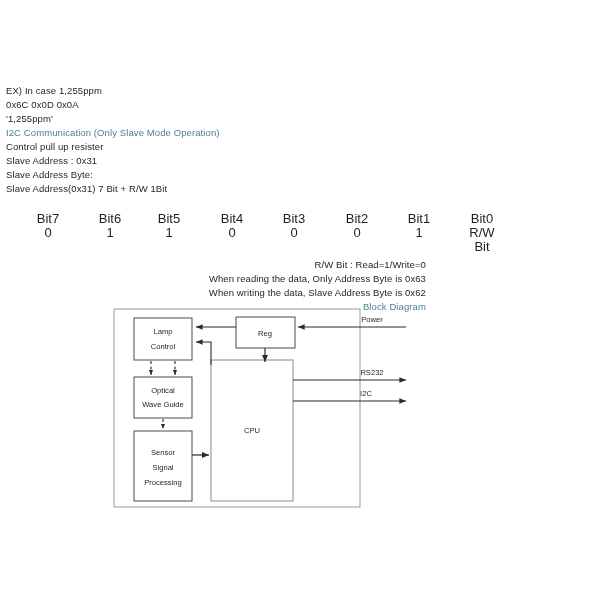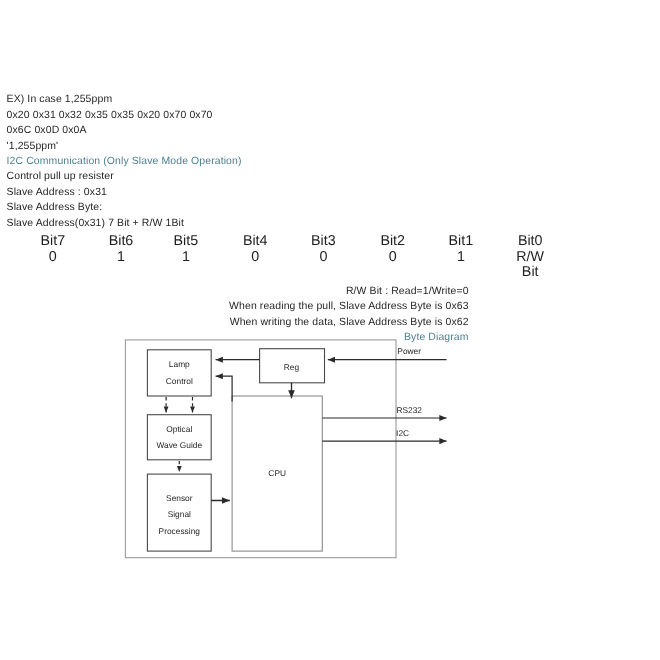--- a/index.html
+++ b/index.html
@@ -86,21 +86,20 @@
     fill: #1f1f1f;
   }
 </style>
 </head>
 <body>
 
 <div class="page">
 
   <div class="textblock">
     <div class="line">EX) In case 1,255ppm</div>
-    <div class="line">0x20 0x31 0x32 0x35 0x35 0x20 0x70 0x70</div>
     <div class="line">0x6C 0x0D 0x0A</div>
     <div class="line">'1,255ppm'</div>
     <div class="line blue">I2C Communication (Only Slave Mode Operation)</div>
     <div class="line">Control pull up resister</div>
     <div class="line">Slave Address : 0x31</div>
     <div class="line">Slave Address Byte:</div>
     <div class="line">Slave Address(0x31) 7 Bit + R/W 1Bit</div>
   </div>
 
   <div class="bittable">
@@ -141,23 +140,23 @@
     </div>
     <div class="bitcol" style="left:459px;">
       <span class="hdr">Bit0</span>
       <span class="val">R/W</span>
       <span class="val2">Bit</span>
     </div>
   </div>
 
   <div class="textblock2">
     <div class="line">R/W Bit : Read=1/Write=0</div>
-    <div class="line">When reading the pull, Slave Address Byte is 0x63</div>
+    <div class="line">When reading the data, Only Address Byte is 0x63</div>
     <div class="line">When writing the data, Slave Address Byte is 0x62</div>
-    <div class="line blue">Byte Diagram</div>
+    <div class="line blue">Block Diagram</div>
   </div>
 
   <div class="diagram">
     <svg width="310" height="210" viewBox="0 0 310 210" xmlns="http://www.w3.org/2000/svg">
       <defs>
         <marker id="arrHead" markerWidth="7" markerHeight="7" refX="6" refY="2.5" orient="auto" markerUnits="strokeWidth">
           <path d="M0,0 L6,2.5 L0,5 z" fill="#2a2a2a"></path>
         </marker>
         <marker id="arrHeadSm" markerWidth="6" markerHeight="6" refX="5" refY="2" orient="auto" markerUnits="strokeWidth">
           <path d="M0,0 L5,2 L0,4 z" fill="#2a2a2a"></path>

